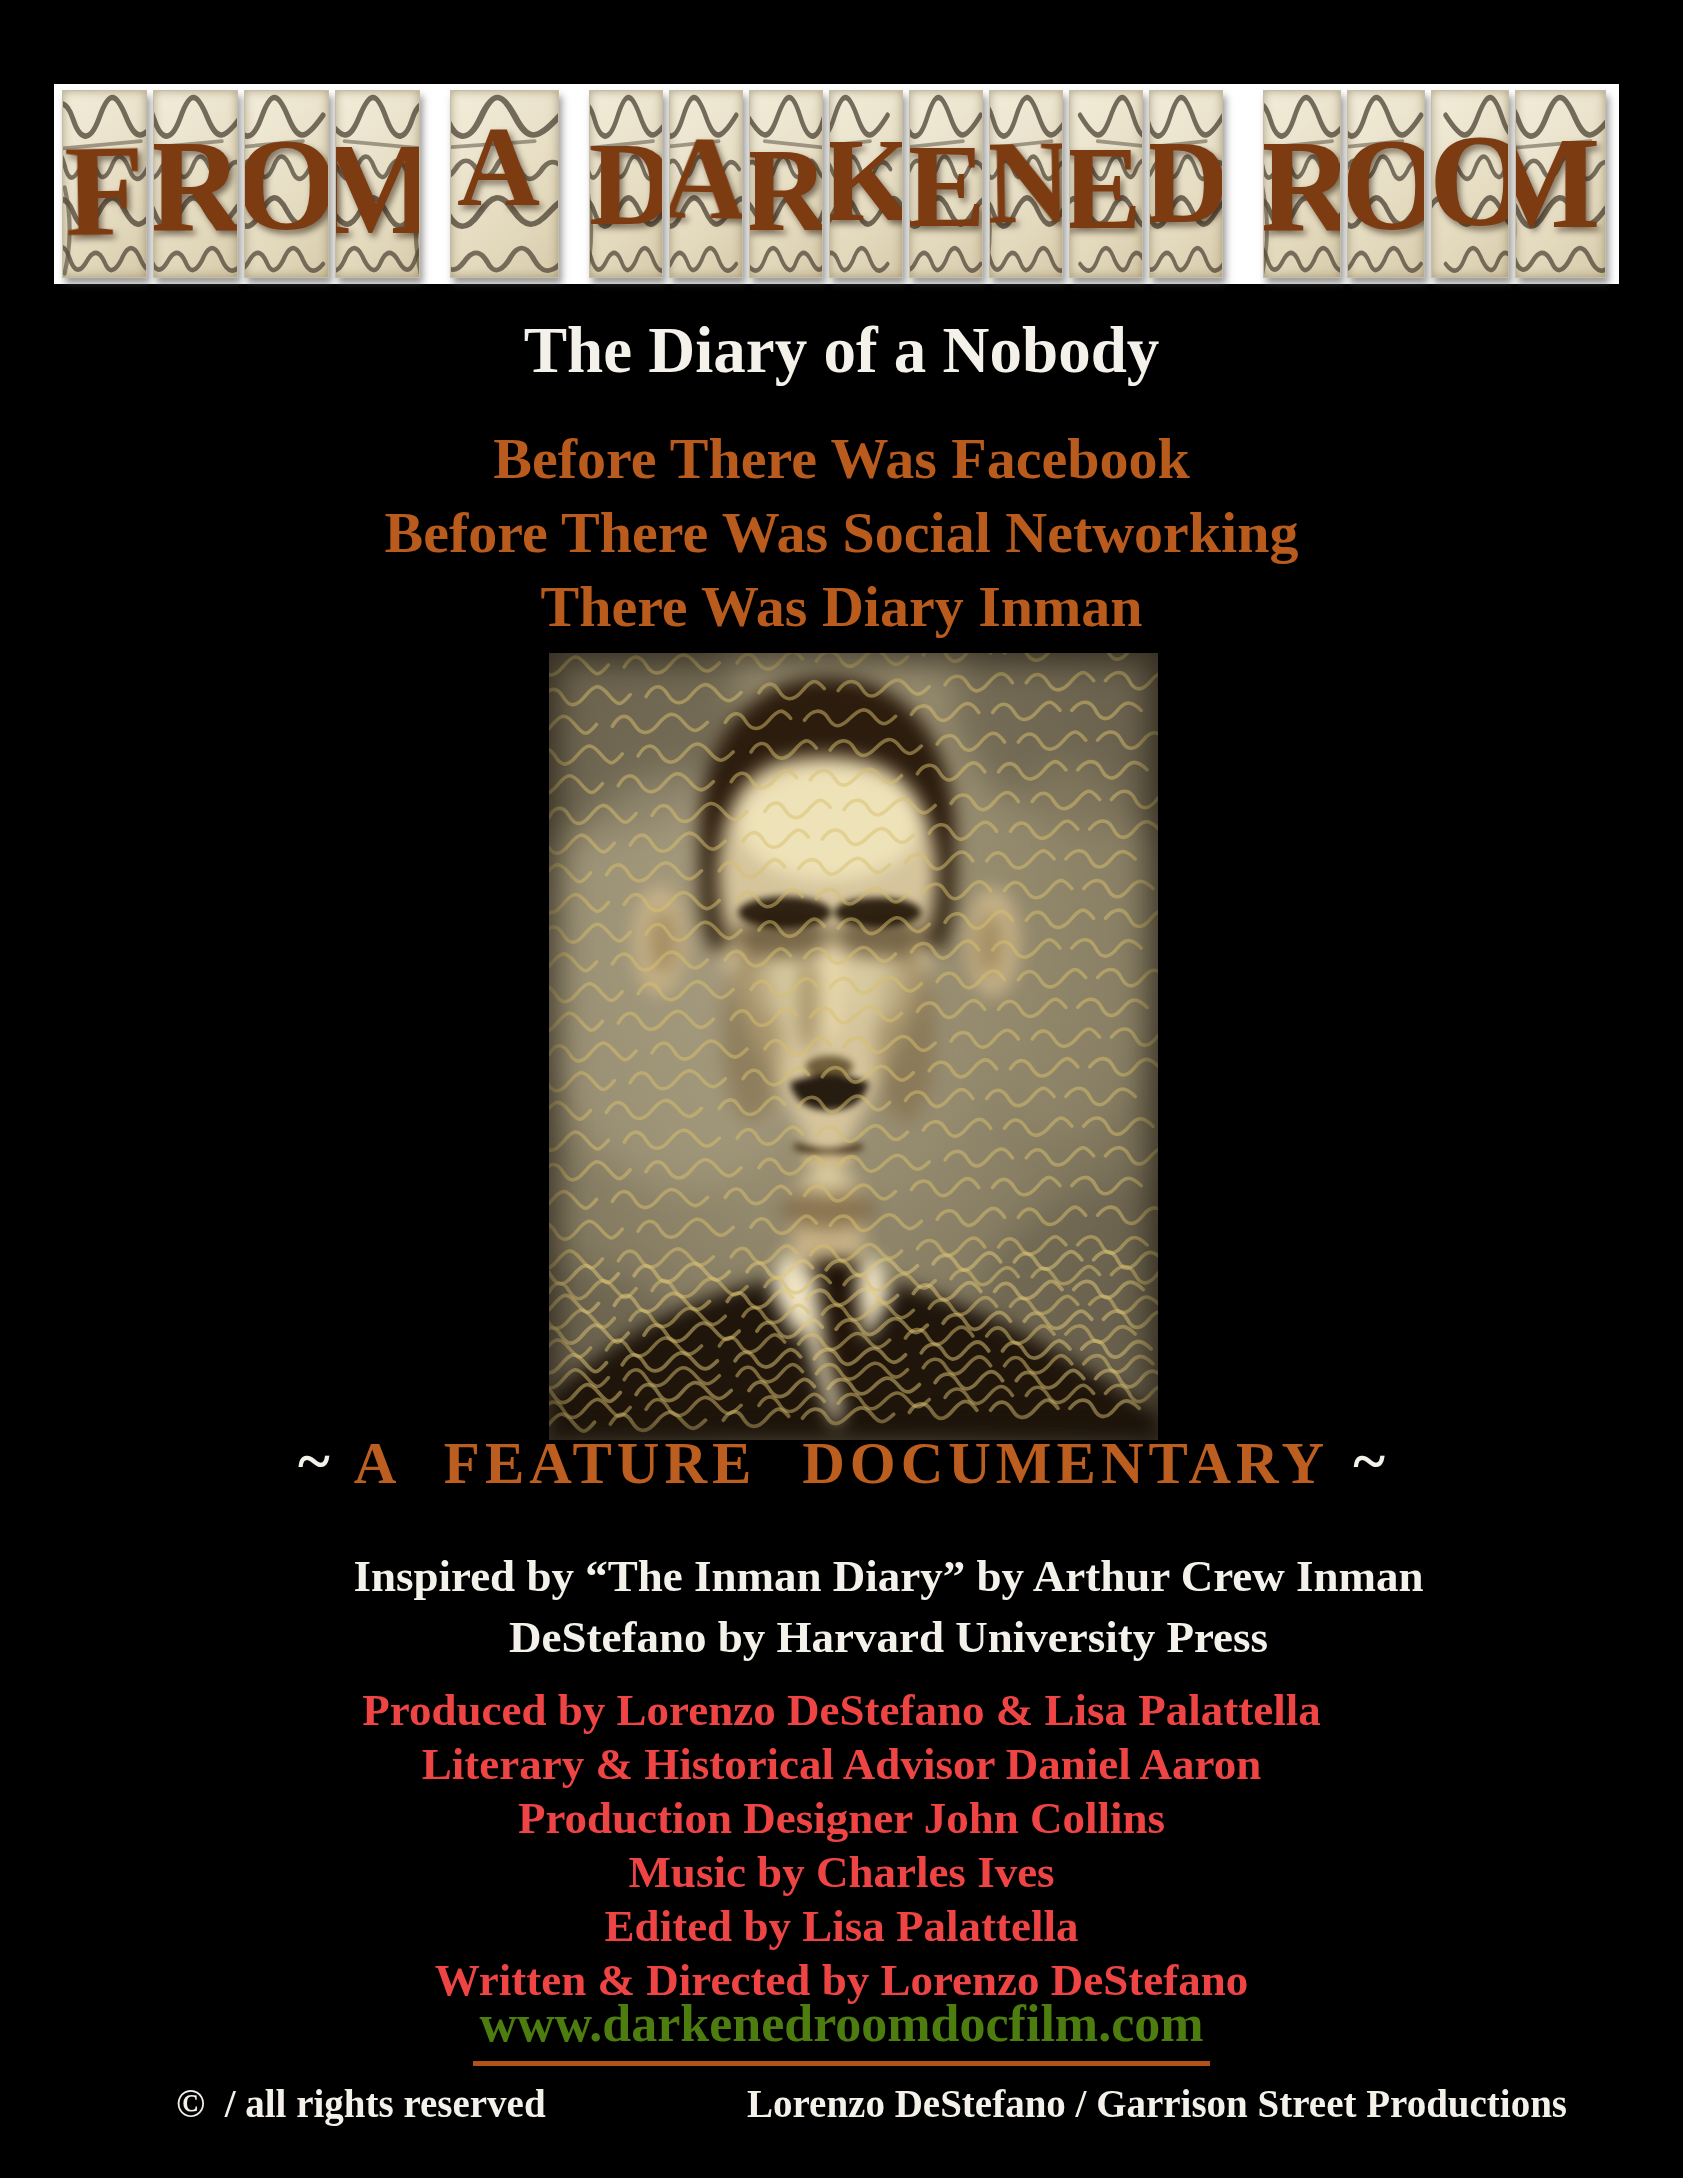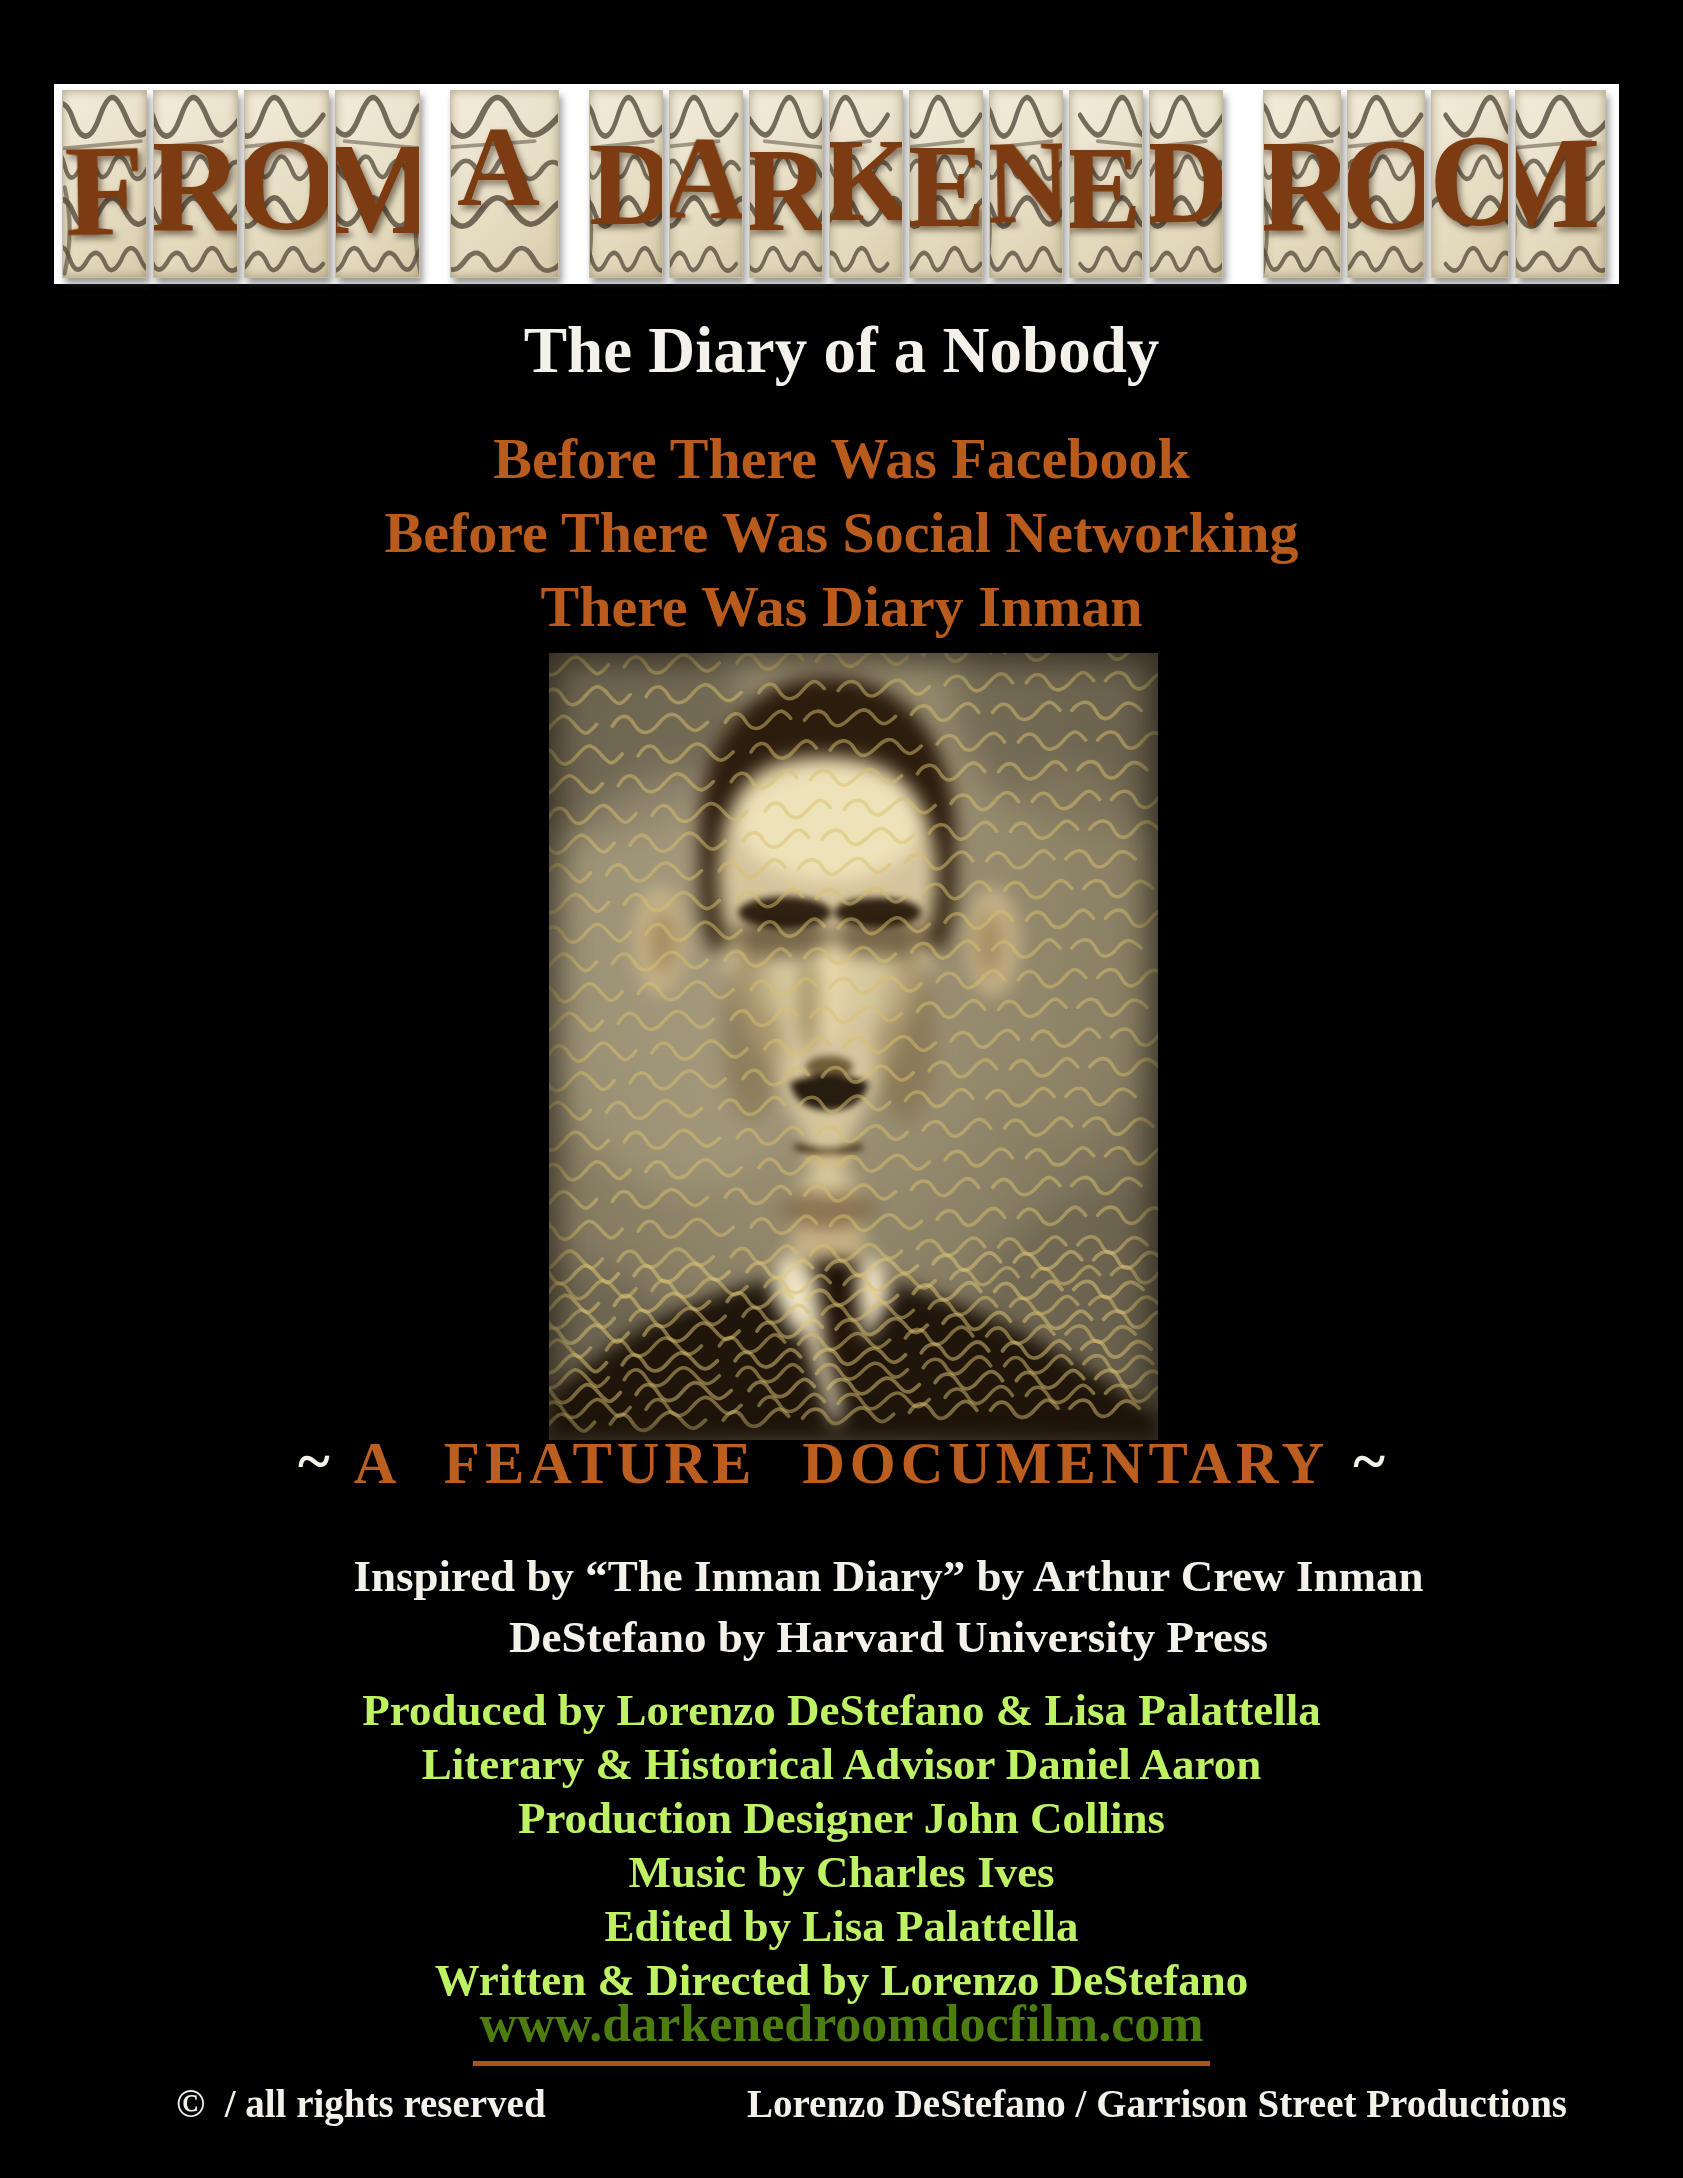--- a/index.html
+++ b/index.html
@@ -22,21 +22,21 @@
       transform:translate(var(--dx,0px),var(--dy,0px)) rotate(var(--rot,0deg));
       filter:drop-shadow(3px 4px 3px rgba(35,18,6,.55));}
 
   
   .diary-title{top:313px;font-size:65px;font-weight:bold;color:#f4f1ea;}
   .taglines{top:420px;font-size:58px;line-height:70px;font-weight:bold;color:#b85b1d;}
   .feature{top:1428px;font-size:59px;line-height:69px;font-weight:bold;color:#bb5e1f;
            letter-spacing:5px;word-spacing:26px;}
   .tilde{color:#f4f1ea;font-size:61px;letter-spacing:0;word-spacing:0;padding:0 24px;position:relative;top:-2px;}
   .attribution{top:1544px;font-size:45px;line-height:57px;font-weight:bold;color:#f4f1ea;padding-left:47px;}
-  .credits{top:1681px;font-size:45px;line-height:50px;font-weight:bold;color:#bef264;}
+  .credits{top:1681px;font-size:45px;line-height:50px;font-weight:bold;color:#ef4444;}
   .credits p, .attribution p, .taglines p{margin:4px;text-align:center;}
   .website-wrap{top:1994px;}
   .website{display:inline-block;font-size:52px;font-weight:bold;color:#4d7c0f;
            border-bottom:5px solid #b0521a;padding:0 6px 8px;cursor:pointer;}
   .footer{position:absolute;top:2081px;left:0;width:100%;font-size:39px;font-weight:bold;color:#f4f1ea;}
   .footer .fl{position:absolute;left:176px;top:0;}
   .footer .fr{position:absolute;left:703px;top:0;margin-left:44px;}
 
   
   .portrait{position:absolute;left:549px;top:653px;width:609px;height:787px;overflow:hidden;

